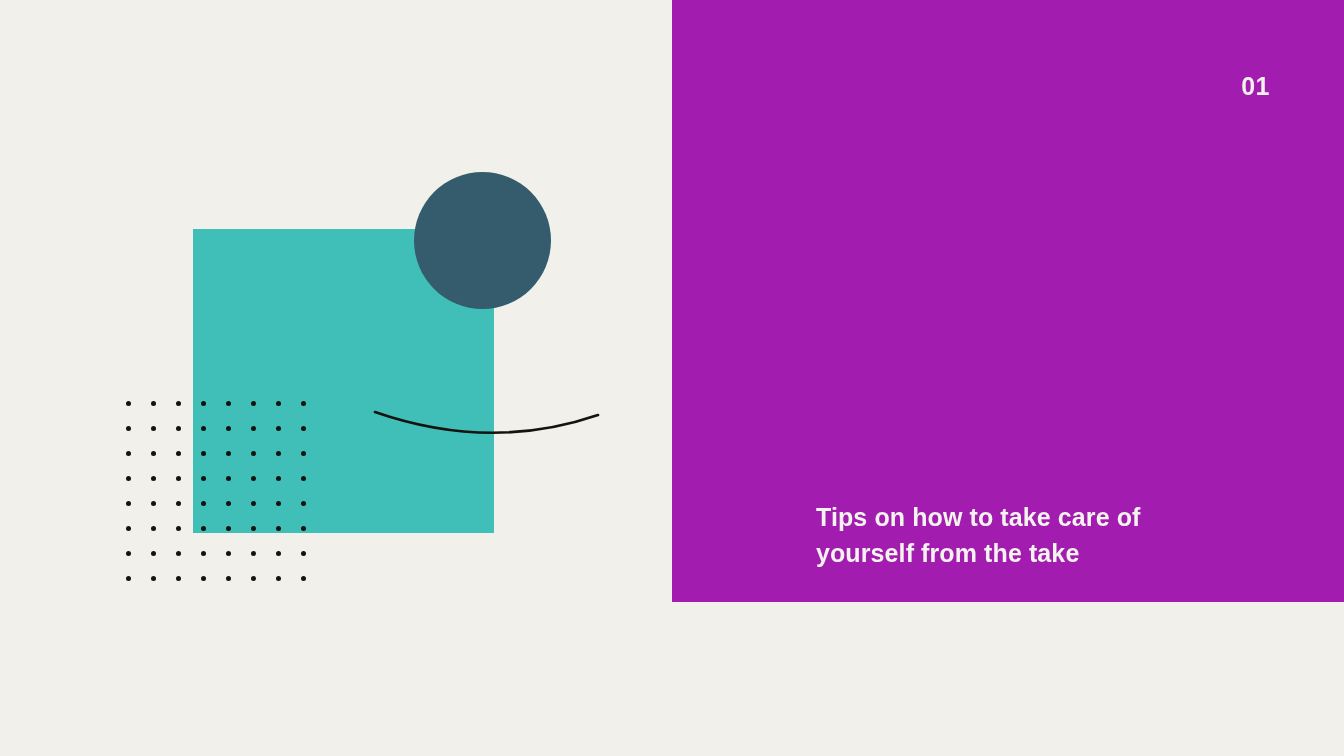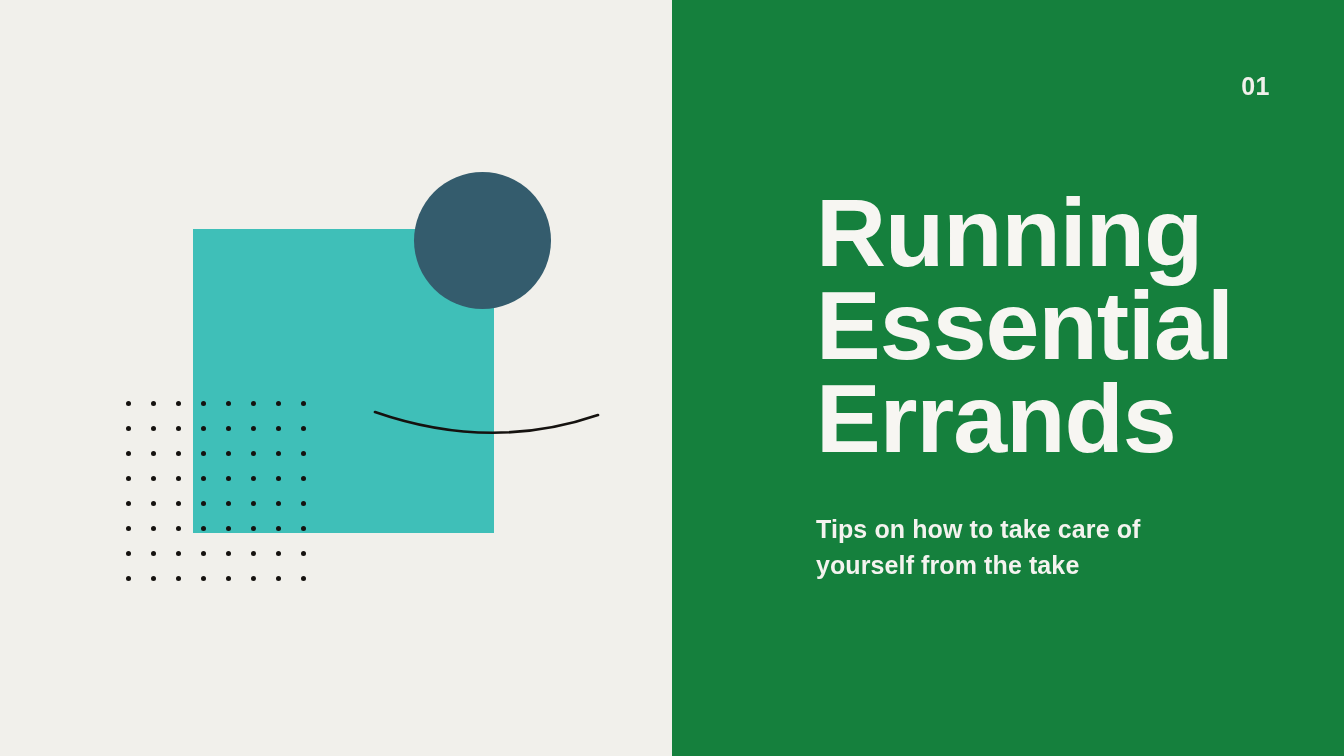--- a/index.html
+++ b/index.html
@@ -76,22 +76,22 @@
     width: 240px;
     height: 50px;
   }
 
   
   #right-panel {
     position: absolute;
     left: 672px;
     top: 0;
     width: 672px;
-    height: 756px;
-    background: #15803d;
+    height: 602px;
+    background: #a21caf;
   }
 
   #page-number {
     position: absolute;
     right: 74px;
     top: 74px;
     color: #f1f0eb;
     font-size: 25px;
     font-weight: bold;
     letter-spacing: 0.5px;
@@ -114,21 +114,20 @@
   }
   #slide-title .title-line {
     display: block;
   }
 
   #subtitle-block {
     position: absolute;
     left: 144px;
     top: 499px;
     width: 420px;
-    margin-top: 12px;
   }
   #slide-subtitle {
     margin: 0;
     color: #f4f3ef;
     font-size: 25px;
     font-weight: bold;
     line-height: 1.44;
     letter-spacing: 0.1px;
   }
   #slide-subtitle .subtitle-line {
@@ -176,27 +175,20 @@
     <svg id="curve-line" viewBox="0 0 240 50">
       <path d="M 5 12 Q 120 52 228 15" fill="none" stroke="#15120f" stroke-width="2.6" stroke-linecap="round"></path>
     </svg>
 
   </div>
 
   <div id="right-panel">
 
     <div id="page-number">01</div>
 
-    <div id="title-block">
-      <h1 id="slide-title">
-        <span class="title-line">Running</span>
-        <span class="title-line">Essential</span>
-        <span class="title-line">Errands</span>
-      </h1>
-    </div>
 
     <div id="subtitle-block">
       <p id="slide-subtitle">
         <span class="subtitle-line">Tips on how to take care of</span>
         <span class="subtitle-line">yourself from the take</span>
       </p>
     </div>
 
   </div>
 

